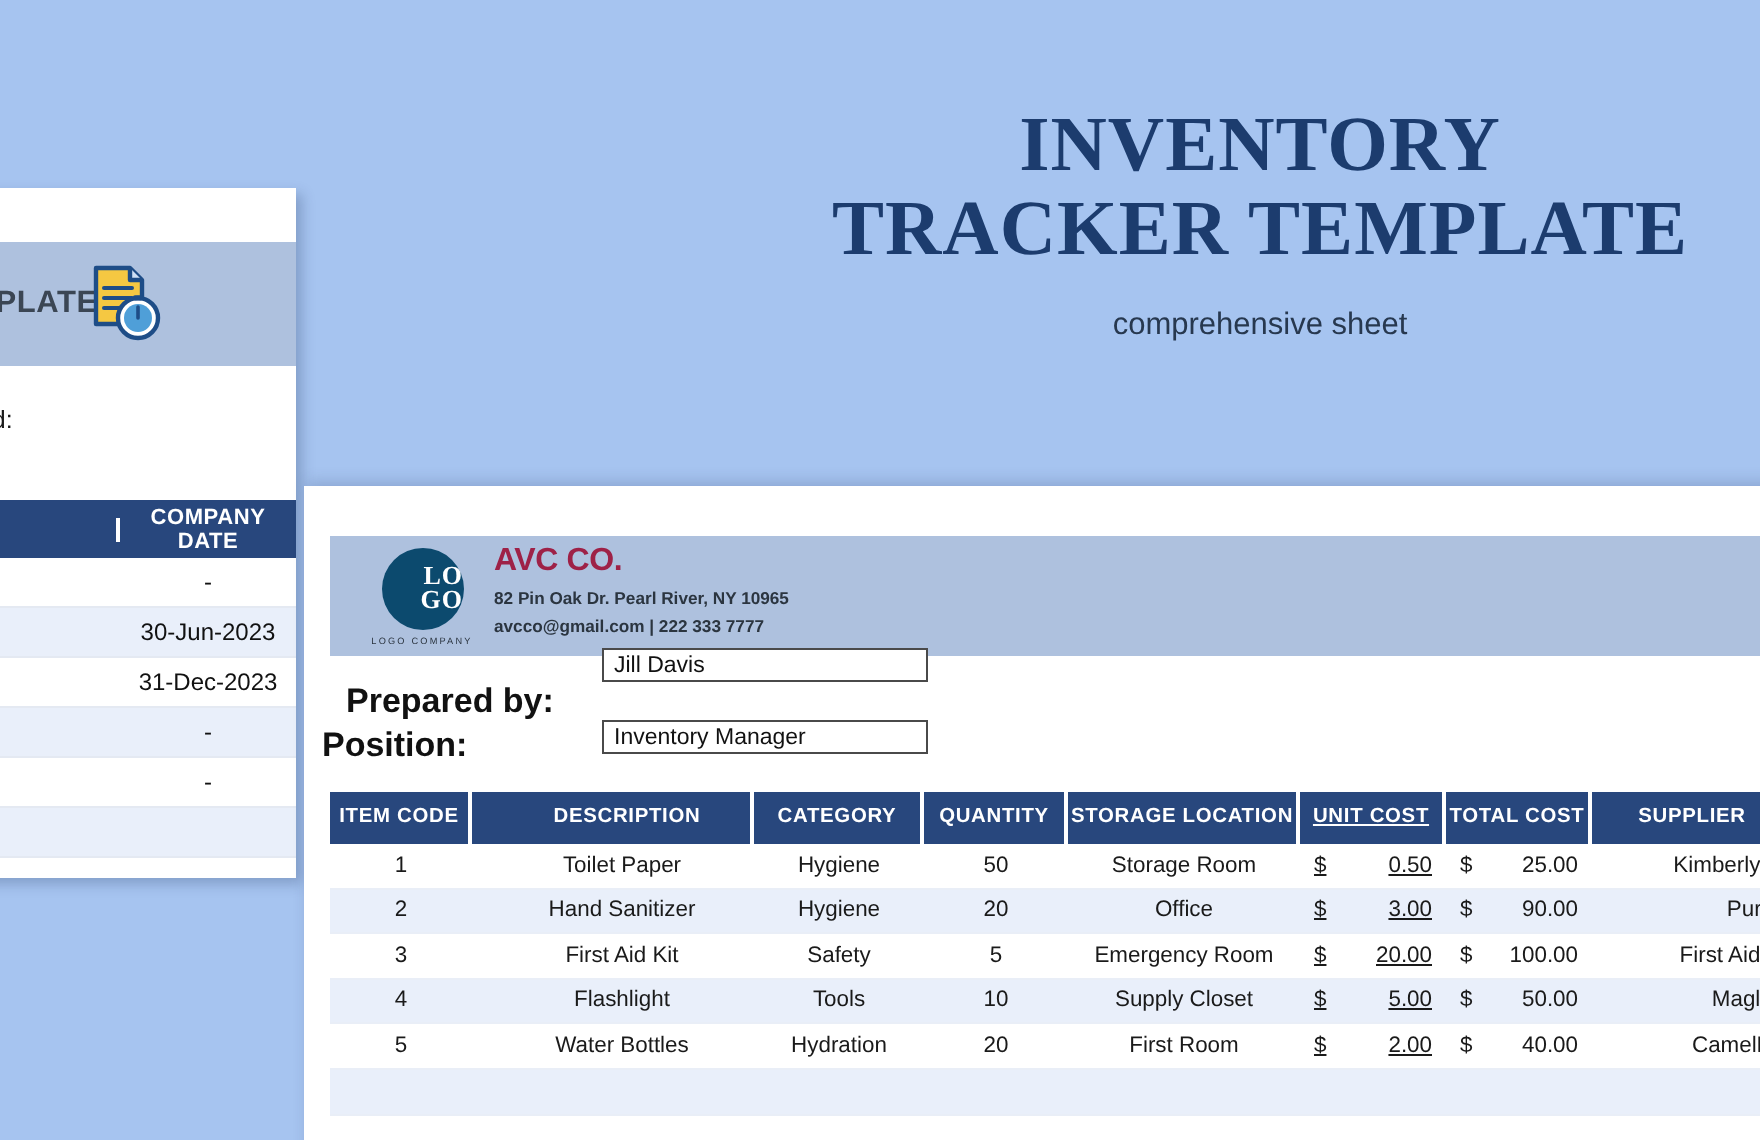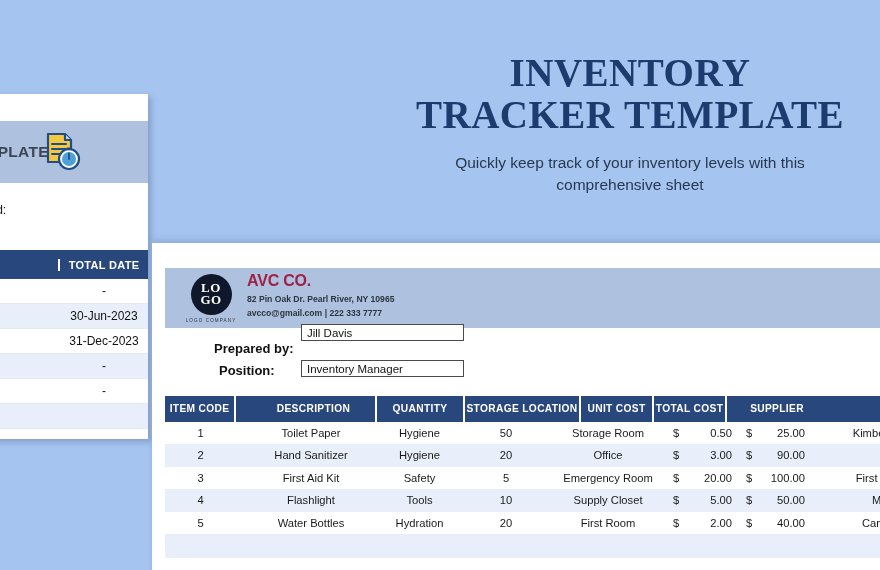--- a/index.html
+++ b/index.html
@@ -81,40 +81,40 @@
   #company-banner {
     position:absolute; left:13px; top:25px; width:747px; height:60px;
     background:#aec1de;
   }
   #logo-badge {
     position:absolute; left:18px; top:2px; width:56px; height:56px;
     display:flex; flex-direction:column; align-items:center; justify-content:center;
   }
   #logo-badge .circle {
     width:41px; height:41px; border-radius:50%;
-    background:#0f172a; color:#fff;
+    background:#0c4a6e; color:#fff;
     font-family:"Liberation Serif", serif;
     font-size:13px; font-weight:700; line-height:12px;
-    display:flex; flex-direction:column; align-items:center; justify-content:center;
+    display:flex; flex-direction:column; align-items:flex-end; justify-content:center;
     letter-spacing:.5px;
   }
   #logo-badge .cap {
     margin-top:3px; font-size:4.6px; letter-spacing:1.1px; color:#2b3540;
   }
   #company-info { position:absolute; left:82px; top:4px; }
   #company-info .cname {
     font-size:16px; font-weight:700; color:#9e2147; letter-spacing:-.2px;
   }
   #company-info .cline {
     font-size:8.6px; font-weight:700; color:#2b3540; margin-top:4px;
   }
 
-  .prep-row { position:absolute; font-size:13px; color:#111;margin-left:41px; }
+  .prep-row { position:absolute; font-size:17px; color:#111; }
   .prep-lbl-1 { left:21px; top:98px; font-weight:700;}
-  .prep-lbl-2 { left:26px; top:120px; font-weight:700;}
+  .prep-lbl-2 { left:9px; top:120px; font-weight:700;}
   .prep-box {
     position:absolute; left:149px; width:163px; height:17px;
     border:1px solid #4a4a4a; background:#fff;
     font-size:11.5px; color:#111; padding:0 5px; line-height:16px;
   }
   .prep-box-1 { top:81px; }
   .prep-box-2 { top:117px; }
 
   
   #main-table { position:absolute; left:13px; top:153px; width:760px; }
@@ -131,43 +131,42 @@
   #main-table .trow {
     height:22.6px; align-items:center; font-size:11.2px; color:#1a1a1a;
     border-bottom:1px solid #e9eef7;
   }
   #main-table .trow.alt { background:#e9effa; }
   #main-table .trow .cell { line-height:22.6px; height:22.6px; }
 
   .c-code { width:71px; text-align:center; }
   .c-desc { width:141px; text-align:center; padding-left:9px; }
   .c-cat  { width:85px; text-align:center; }
-  .c-qty  { width:88px; text-align:center; }
+  .c-qty  { width:72px; text-align:center; }
   .c-loc  { width:116px; text-align:center; }
-  .c-unit { width:73px; }
+  .c-unit { width:73px;text-decoration:underline; }
   .c-tot  { width:73px; }
   .c-sup  { width:100px; text-align:right; padding-right:4px; white-space:nowrap; overflow:hidden; }
 
   .money { display:flex; justify-content:space-between; padding:0 7px; }
   .money .cur { }
   .money .val { }
 
   #main-table .thead .c-desc { text-align:center; padding-left:16px; }
   #main-table .thead .c-sup { text-align:center; padding-right:0; }
 </style>
 </head>
 <body>
 
 <div id="hero">
   <div class="title">
     <div>INVENTORY</div>
     <div>TRACKER TEMPLATE</div>
   </div>
   <div class="subtitle">
-    <div>Quickly keep track of your inventory levels with this</div>
     <div>comprehensive sheet</div>
   </div>
 </div>
 
 <div id="back-card">
 
   <div class="bc-head">
     <div class="bc-title">INVENTORY TRACKER TEMPLATE</div>
     <div class="bc-icon">
       <svg width="42" height="42" viewBox="0 0 42 42">
@@ -184,21 +183,21 @@
         <rect x="26.5" y="16.6" width="5" height="2.6" rx="1" fill="#1e4d87"></rect>
       </svg>
     </div>
   </div>
 
   <div class="bc-field lbl-a">e Prepared:</div>
 
   <div id="bc-table">
     <div class="bct-head">
       <div class="c1">MENT DATE</div>
-      <div class="c2">TOTAL DATE</div>
+      <div class="c2">COMPANY DATE</div>
     </div>
     <div class="bct-row">
       <div class="c1">023</div>
       <div class="c2">-</div>
     </div>
     <div class="bct-row alt">
       <div class="c1">023</div>
       <div class="c2">30-Jun-2023</div>
     </div>
     <div class="bct-row">
@@ -245,20 +244,21 @@
   <div class="prep-row prep-lbl-1">Prepared by:</div>
   <div class="prep-row prep-lbl-2">Position:</div>
   <div class="prep-box prep-box-1">Jill Davis</div>
   <div class="prep-box prep-box-2">Inventory Manager</div>
 
   <div id="main-table">
 
     <div class="row thead">
       <div class="cell c-code">ITEM CODE</div>
       <div class="cell c-desc">DESCRIPTION</div>
+      <div class="cell c-cat">CATEGORY</div>
       <div class="cell c-qty">QUANTITY</div>
       <div class="cell c-loc">STORAGE LOCATION</div>
       <div class="cell c-unit">UNIT COST</div>
       <div class="cell c-tot">TOTAL COST</div>
       <div class="cell c-sup">SUPPLIER</div>
     </div>
 
     <div class="row trow">
       <div class="cell c-code">1</div>
       <div class="cell c-desc">Toilet Paper</div>

